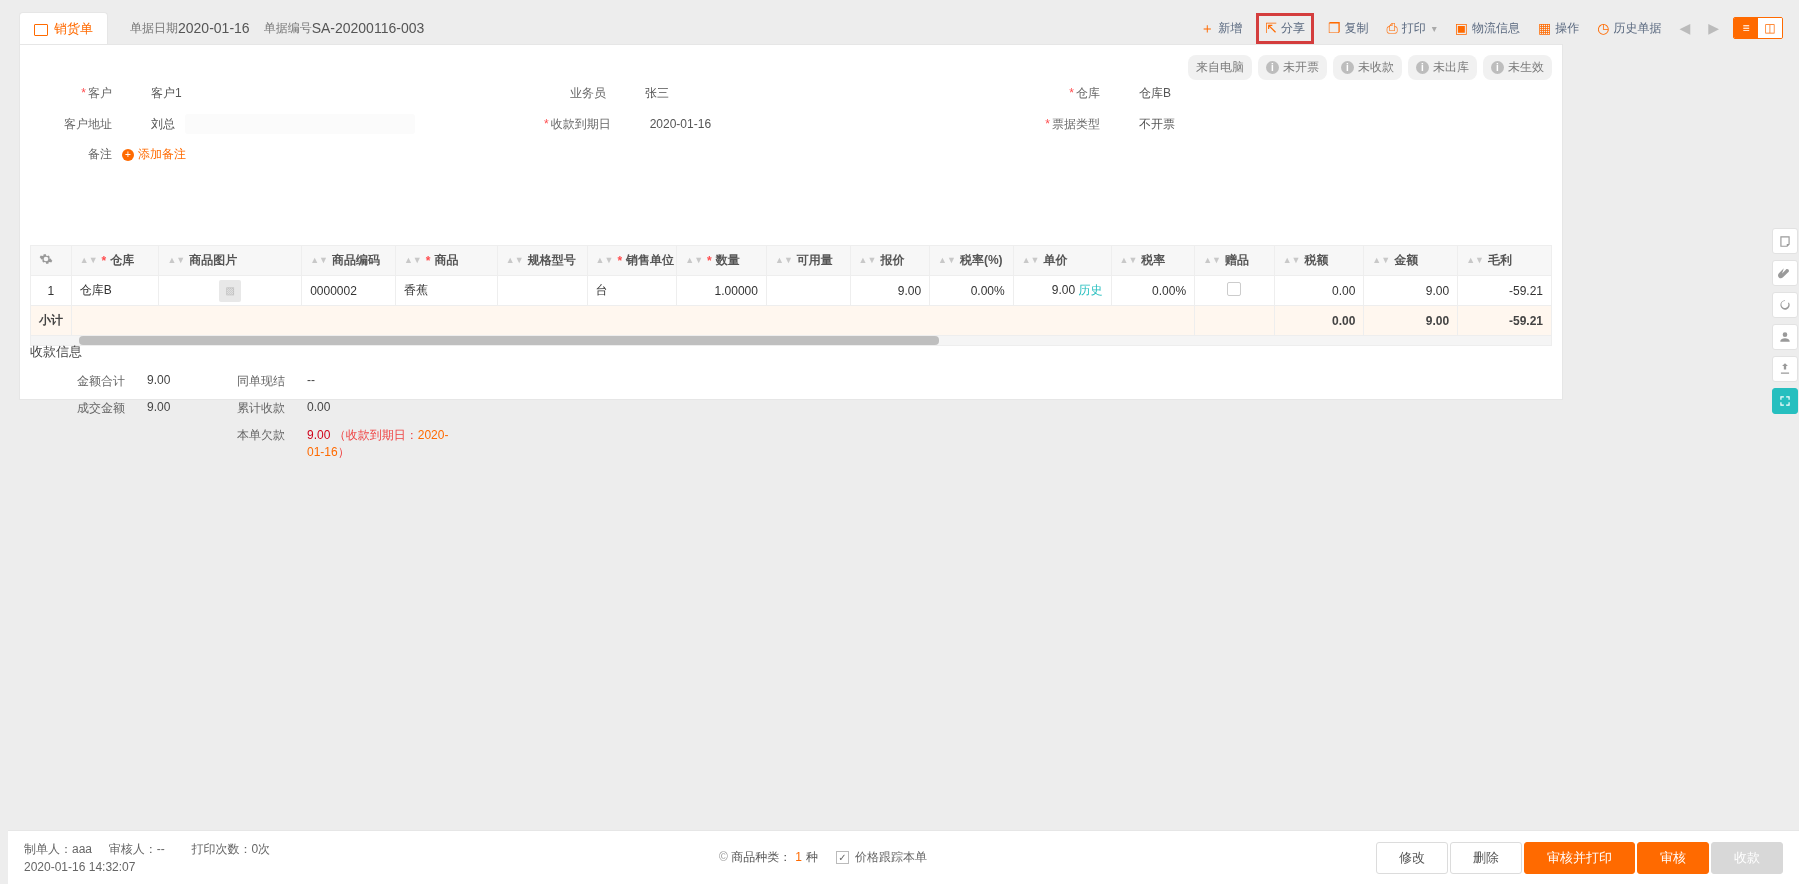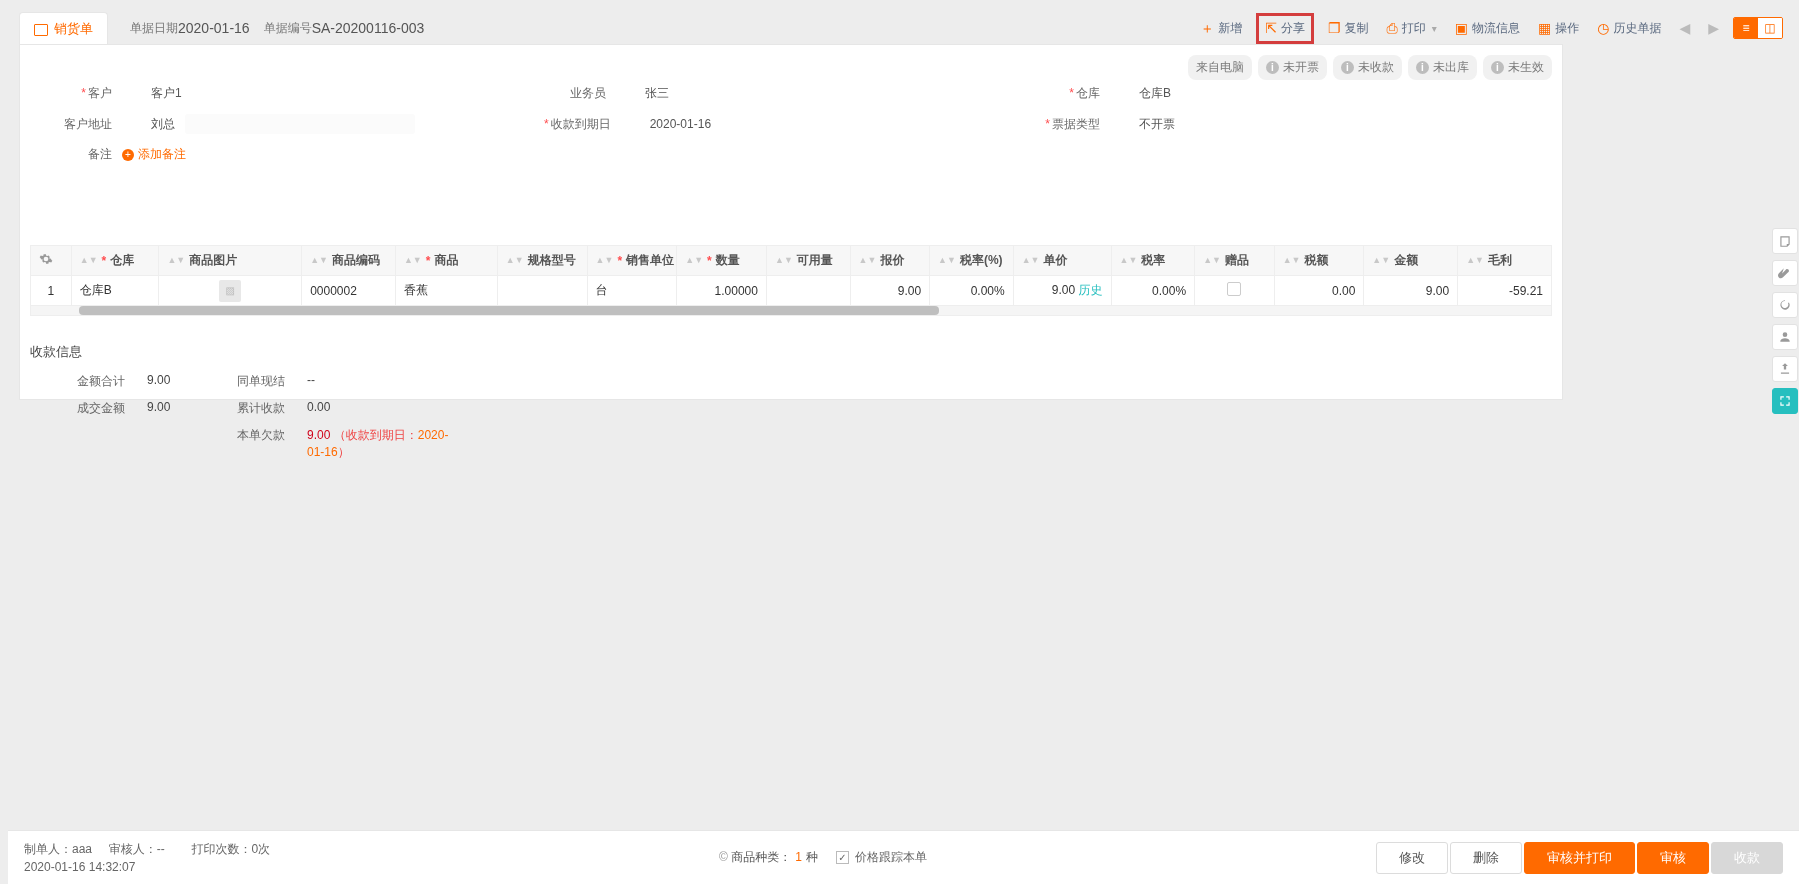--- a/index.html
+++ b/index.html
@@ -466,20 +466,28 @@
             <td class="num-cell">
               <span>9.00</span>
               <span class="history-link">历史</span>
             </td>
             <td class="num-cell">0.00%</td>
             <td class="center"><span class="gift-chk"></span></td>
             <td class="num-cell">0.00</td>
             <td class="num-cell">9.00</td>
             <td class="num-cell">-59.21</td>
           </tr>
+          <tr class="subtotal">
+            <td class="center">小计</td>
+            <td colspan="12"></td>
+            <td></td>
+            <td class="num-cell">0.00</td>
+            <td class="num-cell">9.00</td>
+            <td class="num-cell">-59.21</td>
+          </tr>
         </tbody>
       </table>
       <div class="hscroll">
         <div class="thumb"></div>
       </div>
     </div>
 
     <div class="payinfo">
       <div class="title">收款信息</div>
       <div class="rows">

